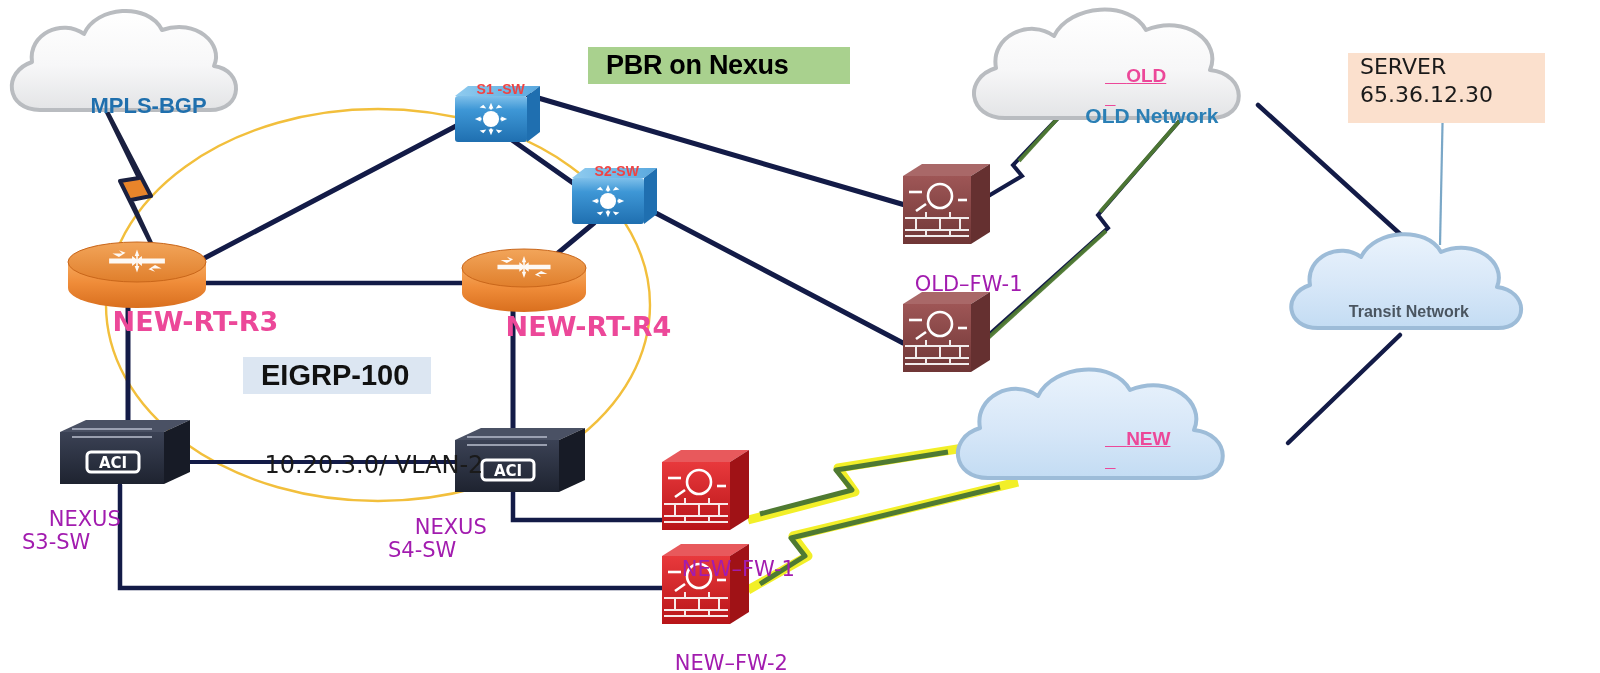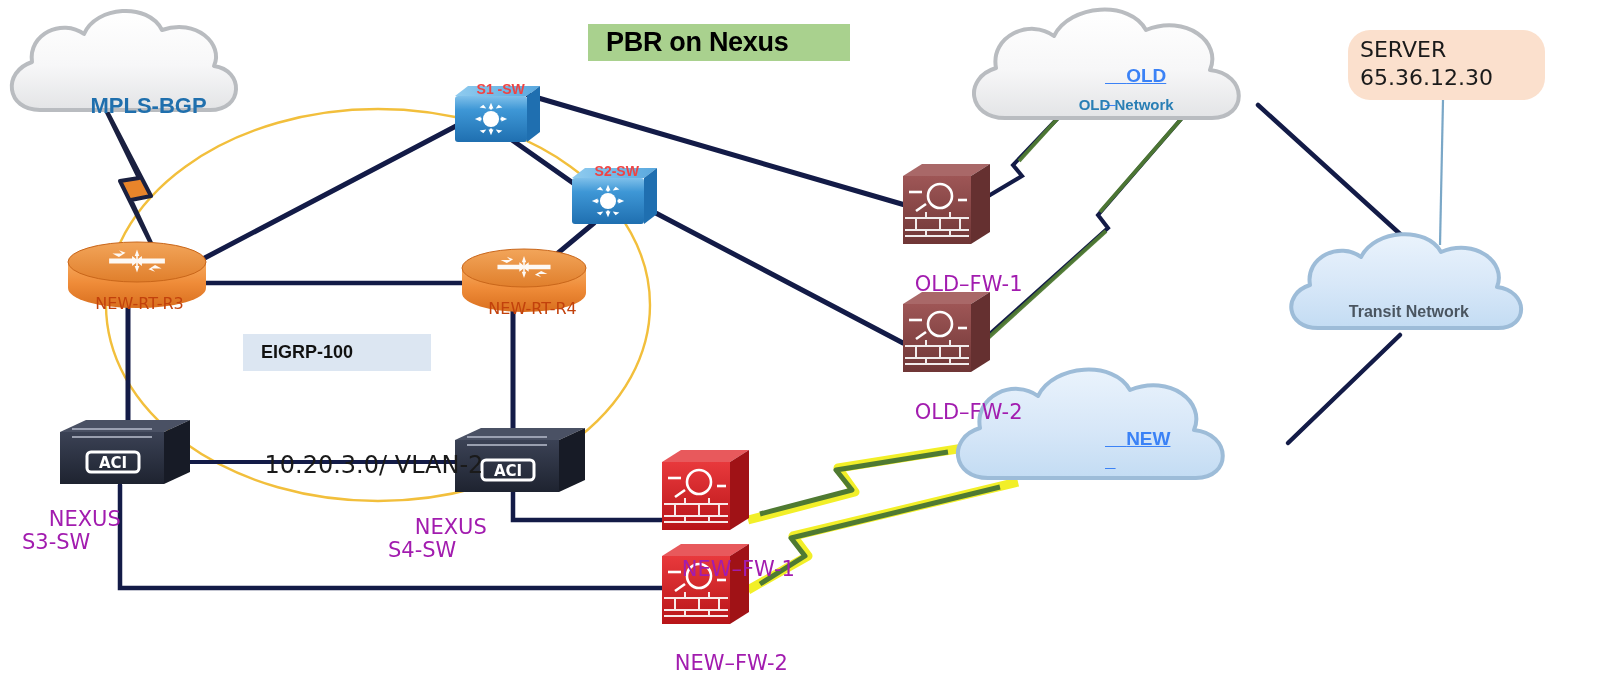--- a/index.html
+++ b/index.html
@@ -37,33 +37,34 @@
     font-family: "DejaVu Sans", sans-serif;
     font-weight: 400;
   }
   .lbl-sw {
     font-size: 14px;
     color: #ef4444;
     font-weight: bold;
     font-family: "Liberation Sans", sans-serif;
   }
   .lbl-rt {
-    font-size: 16px;
-    color: #c2410c;
+    font-size: 27px;
+    color: #ec4899;
     font-family: "DejaVu Sans", sans-serif;
+    font-weight: bold;
   }
   .lbl-cloud-title {
     font-size: 19px;
     font-weight: bold;
-    color: #3b82f6;
+    color: #ec4899;
     text-decoration: underline;
     font-family: "Liberation Sans", sans-serif;
   }
   .lbl-cloud-sub {
-    font-size: 15px;
+    font-size: 21px;
     font-weight: bold;
     color: #2a7fb5;
     font-family: "Liberation Sans", sans-serif;
   }
   .lbl-cloud-sub.grey {
     color: #4a5560;
     font-size: 16px;
   }
   .lbl-mpls {
     font-size: 22px;
@@ -77,49 +78,48 @@
     color: #1a1a1a;
     font-family: "DejaVu Sans", sans-serif;
   }
 
   
   .box {
     position: absolute;
     display: flex;
     align-items: center;
     box-sizing: border-box;
+    margin-top: 23px;
   }
   .box-title {
     background: #a9d18e;
     font-size: 27px;
     font-weight: bold;
     color: #000000;
     padding-left: 18px;
     font-family: "Liberation Sans", sans-serif;
     letter-spacing: -0.3px;
   }
   .box-eigrp {
     background: #dce6f2;
-    font-size: 18px;
+    font-size: 29px;
     font-weight: bold;
     color: #111111;
     padding-left: 18px;
     font-family: "Liberation Sans", sans-serif;
   }
   .box-server {
     background: #fbe0cd;
     font-size: 22px;
     color: #1a1a1a;
     padding-left: 12px;
     align-items: flex-start;
-    padding-top: 6px;
     line-height: 1.28;
     font-family: "DejaVu Sans", sans-serif;
     white-space: pre-line;
-    border-radius: 22px;
   }
 </style>
 </head>
 <body>
 
 <div id="canvas">
 
   <svg id="wires" viewBox="0 0 1600 673">
     <defs>
       <linearGradient id="cloudGreyG" x1="0" y1="0" x2="0" y2="1">
@@ -474,23 +474,20 @@
 S3-SW</span>
   </div>
   <div class="lbl lbl-dev" style="left:388px; top:492px;">
     <span>NEXUS
 S4-SW</span>
   </div>
 
   <div class="lbl lbl-dev" style="left:888px; top:249px;">
     <span>OLD–FW-1</span>
   </div>
-  <div class="lbl lbl-dev" style="left:888px; top:377px;">
-    <span>OLD–FW-2</span>
-  </div>
   <div class="lbl lbl-dev" style="left:655px; top:534px;">
     <span>NEW–FW-1</span>
   </div>
   <div class="lbl lbl-dev" style="left:648px; top:628px;">
     <span>NEW–FW-2</span>
   </div>
 
 </div>
 
 </body></html>

